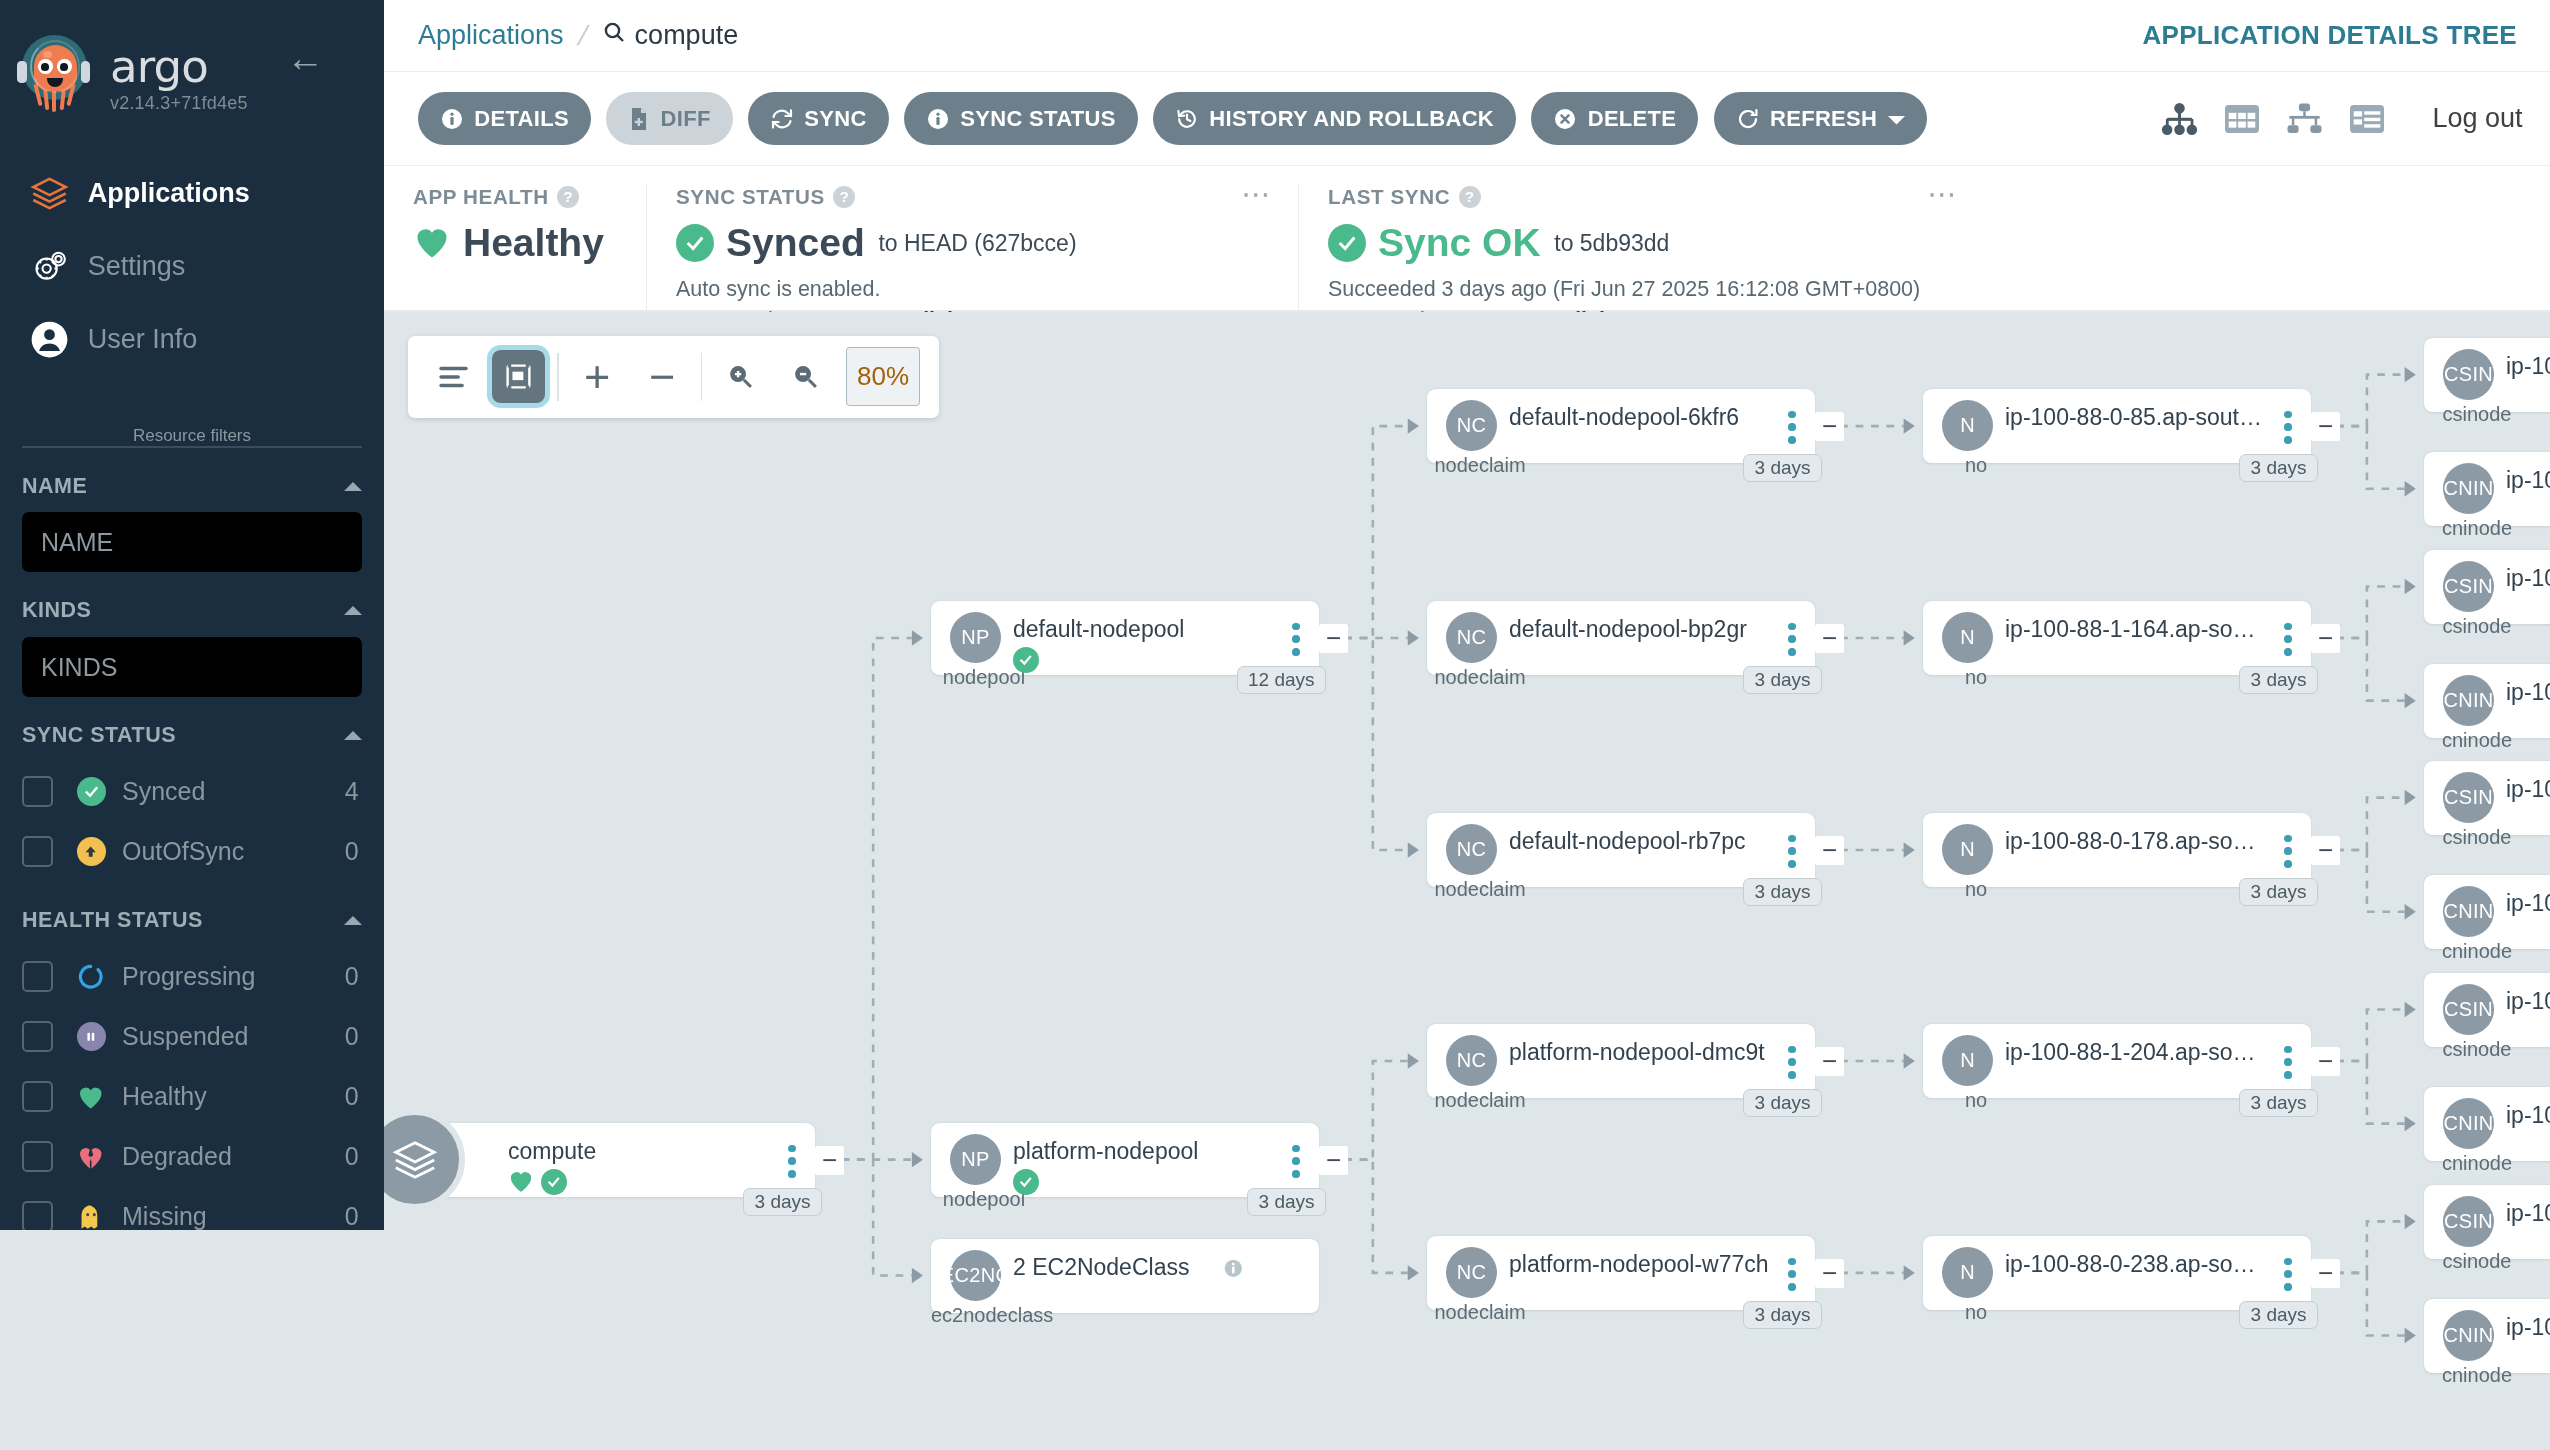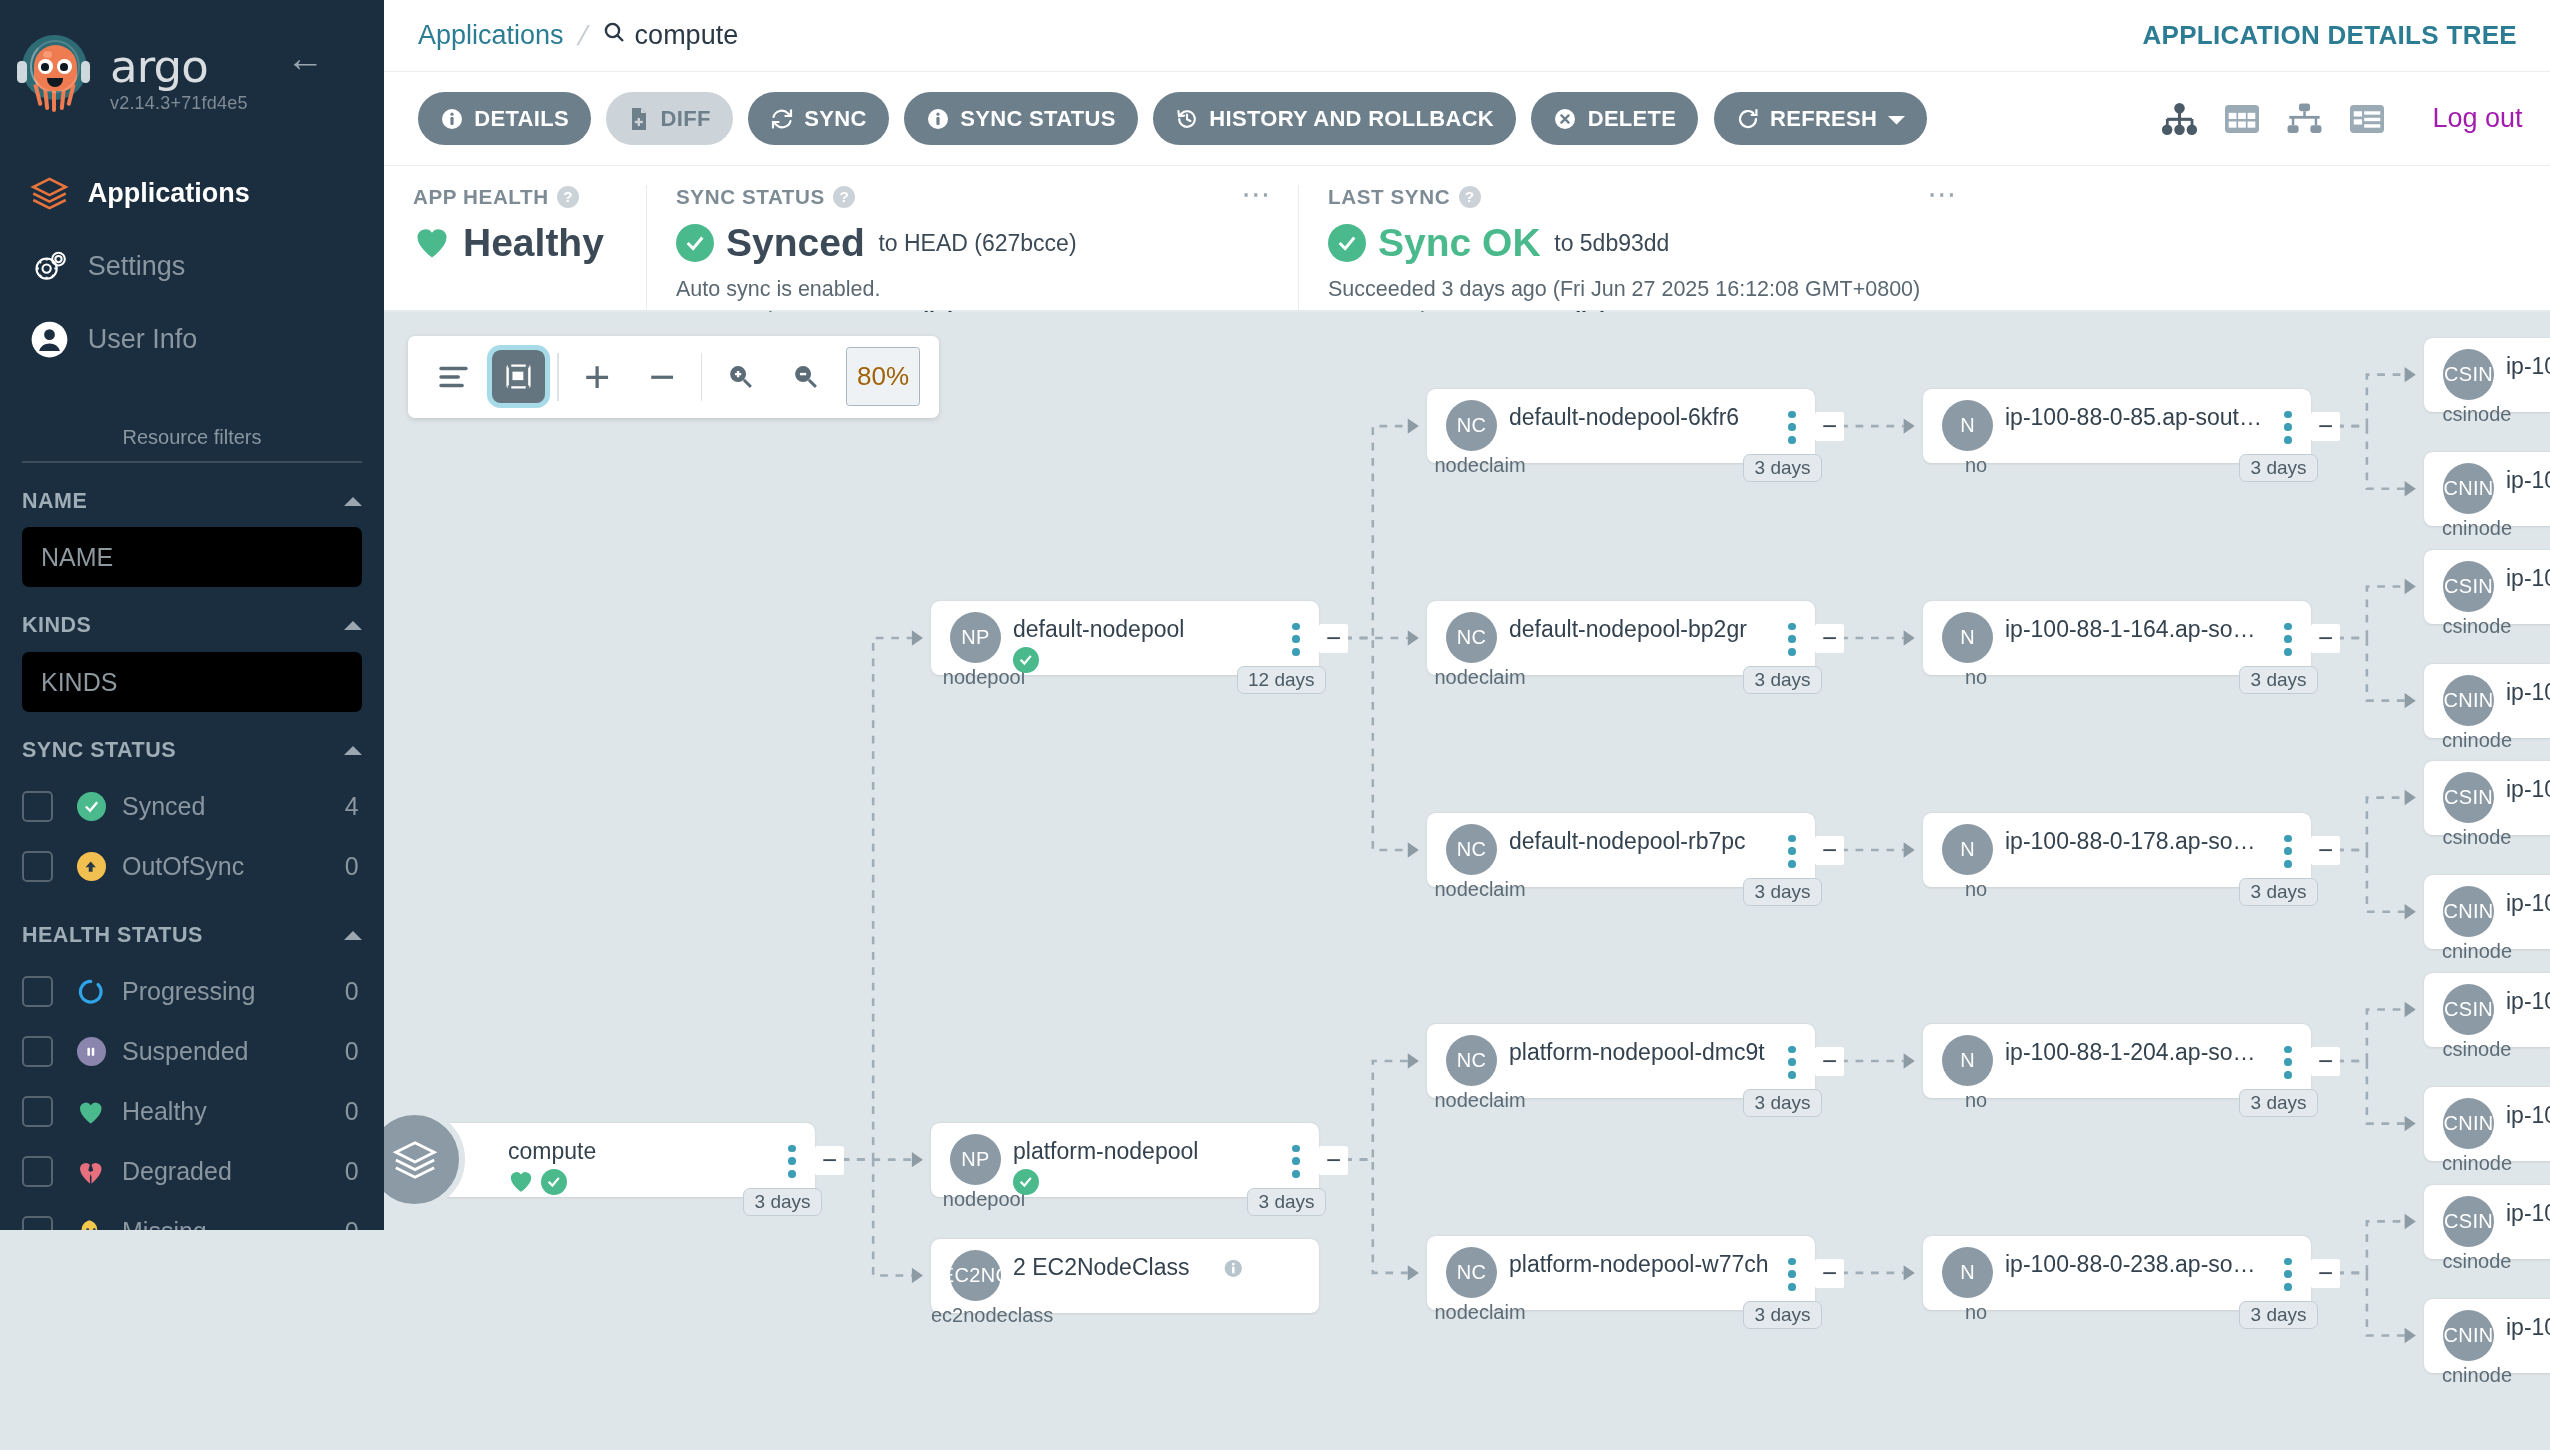--- a/index.html
+++ b/index.html
@@ -69,21 +69,21 @@
 
   .nav { margin-top: 43px; }
   .nav-item {
     display: flex; align-items: center; height: 73px; padding-left: 24px; cursor: pointer;
   }
   .nav-ic { width: 50px; flex: 0 0 50px; display: flex; align-items: center; justify-content: center; }
   .nav-label { font-size: 27px; color: #8b97a0; margin-left: 13.7px; }
   .nav-item.active .nav-label { color: #ffffff; font-weight: 700; }
 
   .res-filter-title {
-    text-align: center; color: #8a97a1; font-size: 20px; margin-top: 50px; padding-bottom: 12px;
+    text-align: center; color: #8a97a1; font-size: 17px; margin-top: 50px; 
   }
   .res-divider { height: 1.7px; background: #3b4d5d; margin: 0 22px; }
 
   .filt-sec { padding: 0 22px; }
   .filt-head {
     display: flex; align-items: center; justify-content: space-between;
     color: #9fadb6; font-size: 21.5px; font-weight: 700; letter-spacing: 0.5px;
     margin-top: 26px; margin-bottom: 13.7px; cursor: pointer;
   }
   .caret { width: 0; height: 0; border-left: 9.4px solid transparent; border-right: 9.4px solid transparent;
@@ -127,21 +127,21 @@
   .btn {
     display: inline-flex; align-items: center; height: 53px; border-radius: 27px;
     background: #6d7f8b; color: #fff; font-size: 22px; font-weight: 700; letter-spacing: 0.3px;
     padding: 0 22px; margin-right: 15.4px; cursor: pointer; white-space: nowrap; border: none;
     font-family: "Liberation Sans", sans-serif;
   }
   .btn.muted { background: #ccd4d9; color: #6d7f8b; }
   .btn .bic { margin-right: 10.3px; display: flex; align-items: center; }
   .view-icons { margin-left: auto; display: flex; align-items: center; gap: 24px; }
   .vicon { cursor: pointer; display: flex; align-items: center; }
-  .logout { color: #a21caf; font-size: 27px; margin-left: 22px; cursor: pointer; }
+  .logout { color: #404040; font-size: 27px; margin-left: 22px; cursor: pointer; }
 
   .summary {
     height: 144px; flex: 0 0 144px; display: flex; background: #fff; padding: 19px 0 0 0;
   }
   .sumcard { padding: 0 29px; position: relative; }
   .sumcard + .sumcard { border-left: 1.7px solid #e8ecee; }
   .sc-head { display: flex; align-items: center; color: #7d8b95; font-size: 20.6px; font-weight: 700; letter-spacing: 0.6px; }
   .qmark {
     width: 22px; height: 22px; border-radius: 50%; background: #ccd3d8; color: #fff;
     font-size: 15.4px; display: flex; align-items: center; justify-content: center; margin-left: 8.6px; font-weight: 700;

